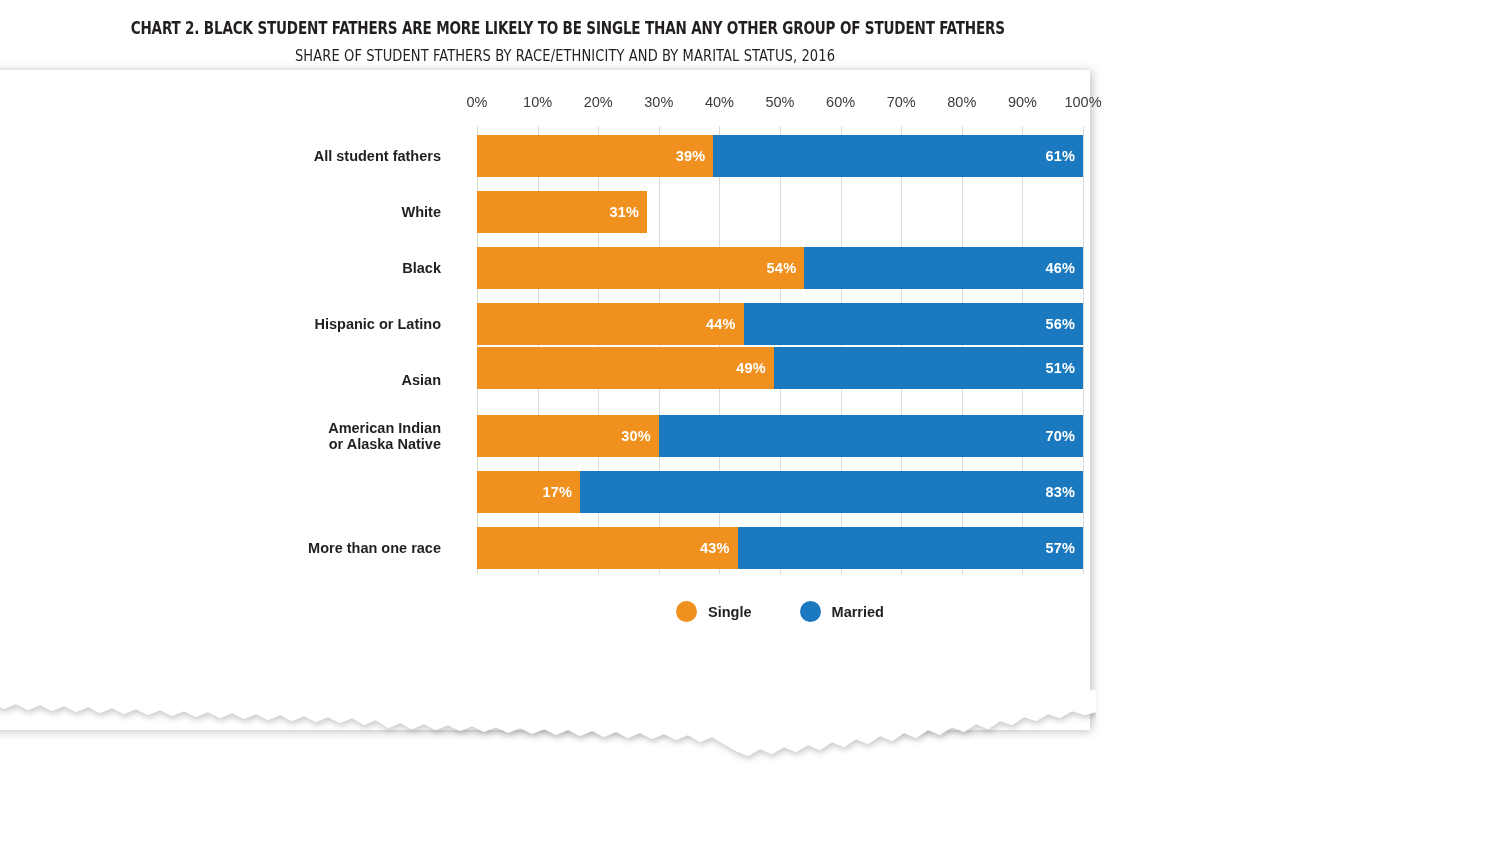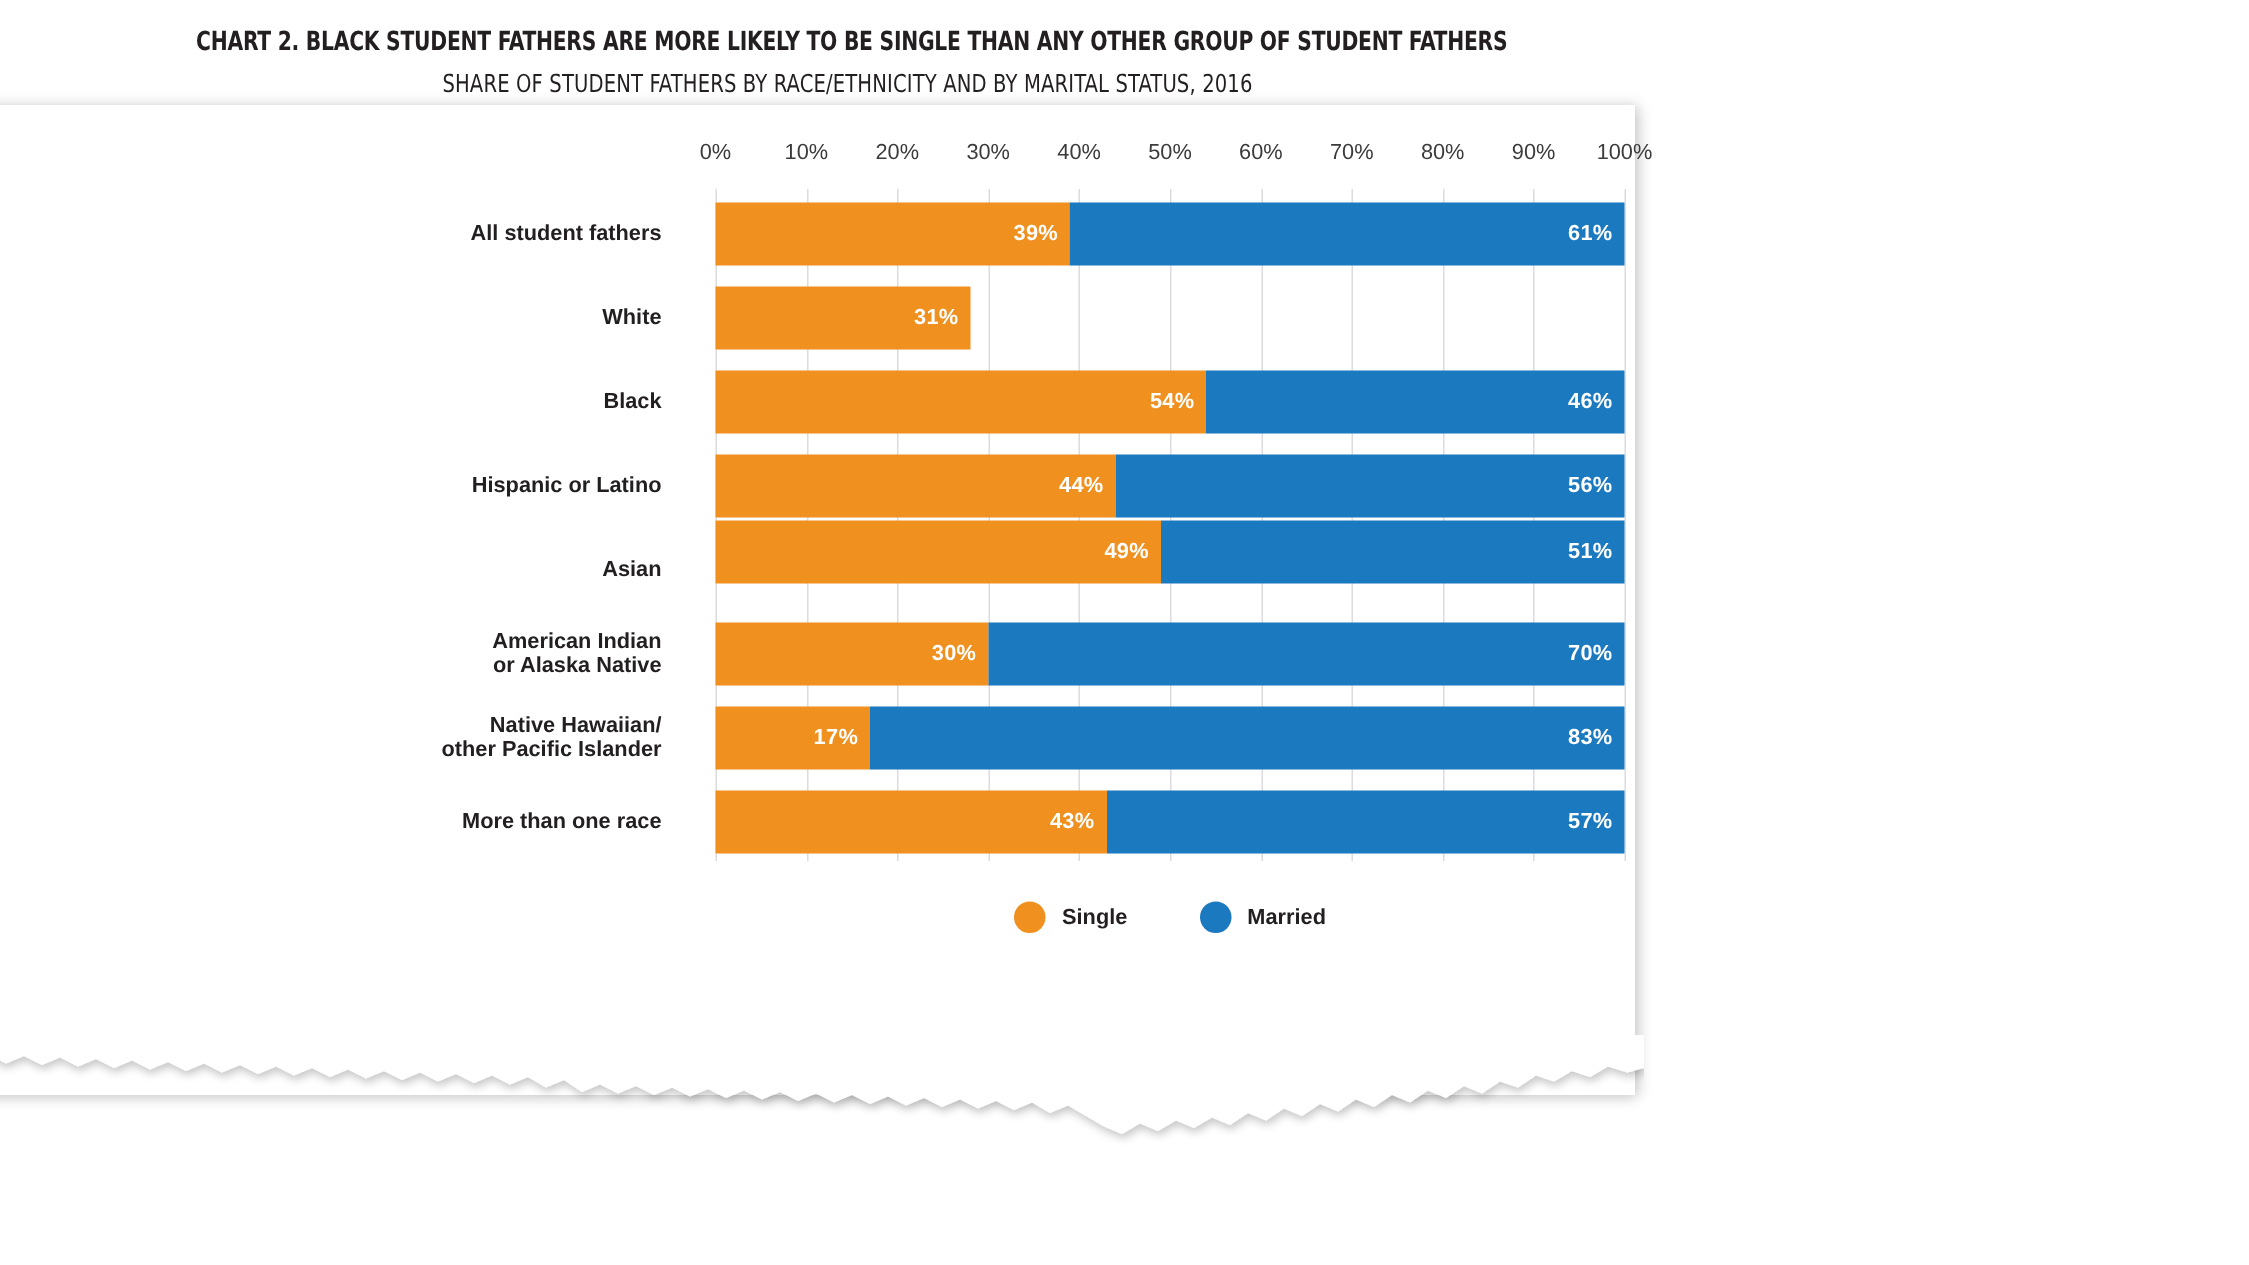--- a/index.html
+++ b/index.html
@@ -231,22 +231,20 @@
     </div>
 
   <div id="cats">
       <div class="cat-label" style="top: 13px;">All student fathers</div>
       <div class="cat-label" style="top: 69px;">White</div>
       <div class="cat-label" style="top: 125px;">Black</div>
       <div class="cat-label" style="top: 181px;">Hispanic or Latino</div>
       <div class="cat-label" style="top: 237px;">Asian</div>
       <div class="cat-label" style="top: 285px;">American Indian
 or Alaska Native</div>
-      <div class="cat-label" style="top: 341px;">Native Hawaiian/
-other Pacific Islander</div>
       <div class="cat-label" style="top: 405px;">More than one  race</div>
     </div>
 
   <div id="plot">
     <div id="gridlines">
         <div class="gridline" style="left: 0px; background: rgb(220, 220, 220);"></div>
         <div class="gridline" style="left: 60.6px; background: rgb(220, 220, 220);"></div>
         <div class="gridline" style="left: 121.2px; background: rgb(220, 220, 220);"></div>
         <div class="gridline" style="left: 181.8px; background: rgb(220, 220, 220);"></div>
         <div class="gridline" style="left: 242.4px; background: rgb(220, 220, 220);"></div>

